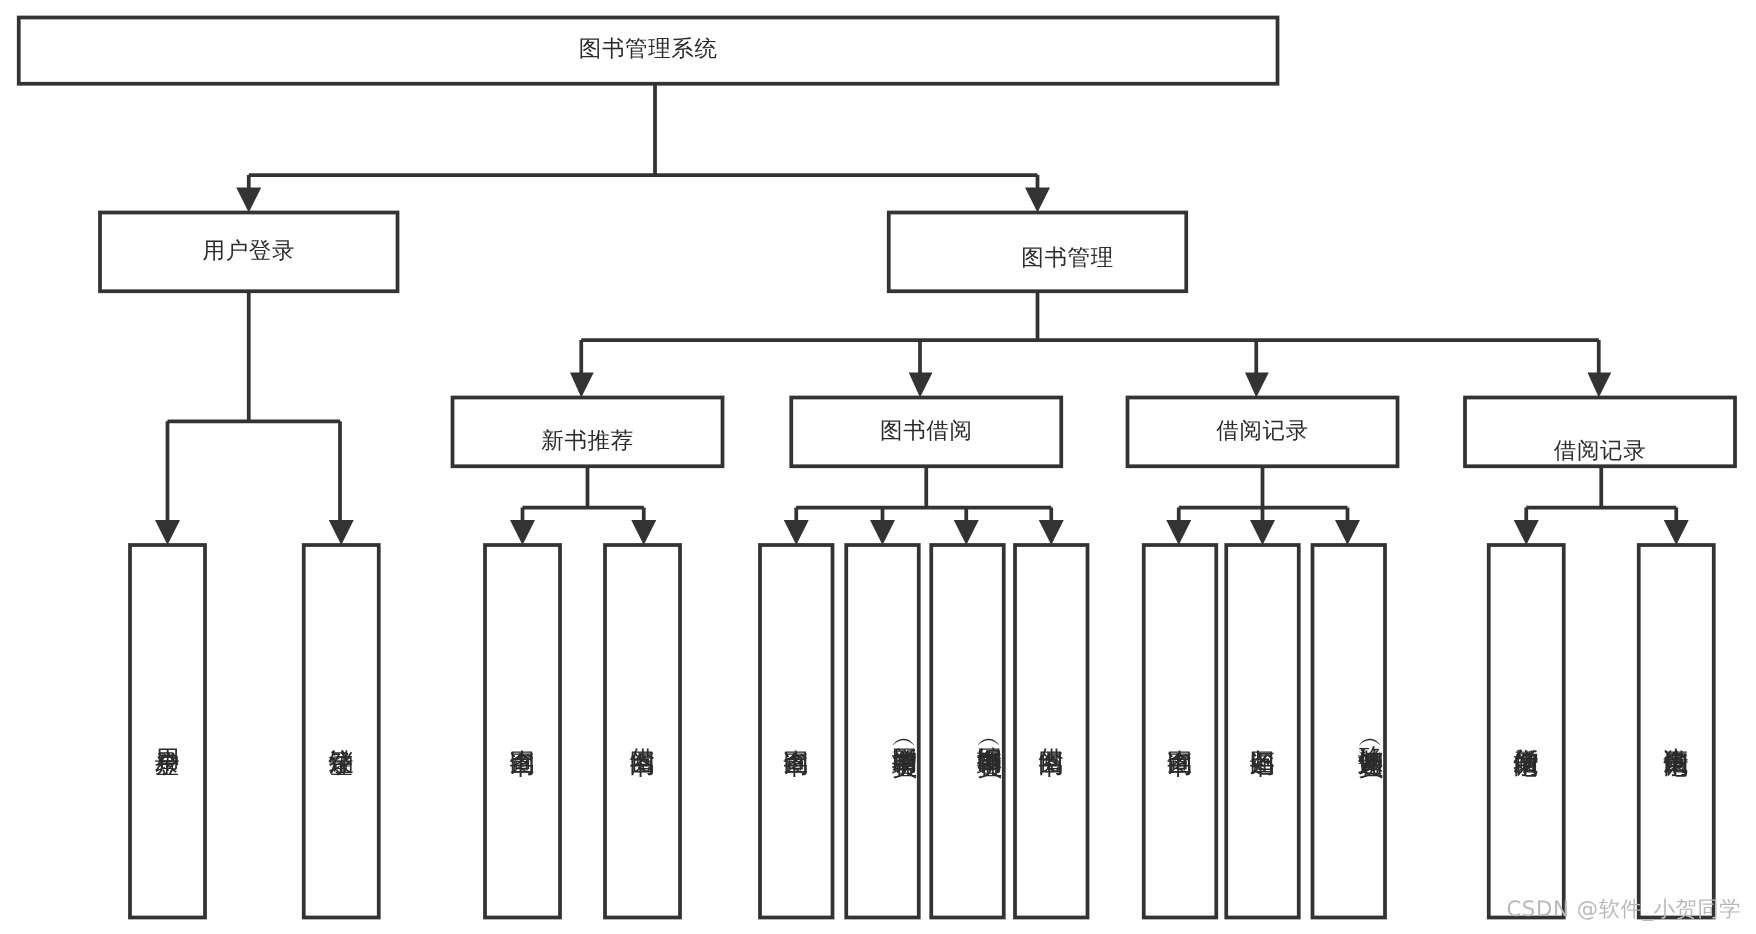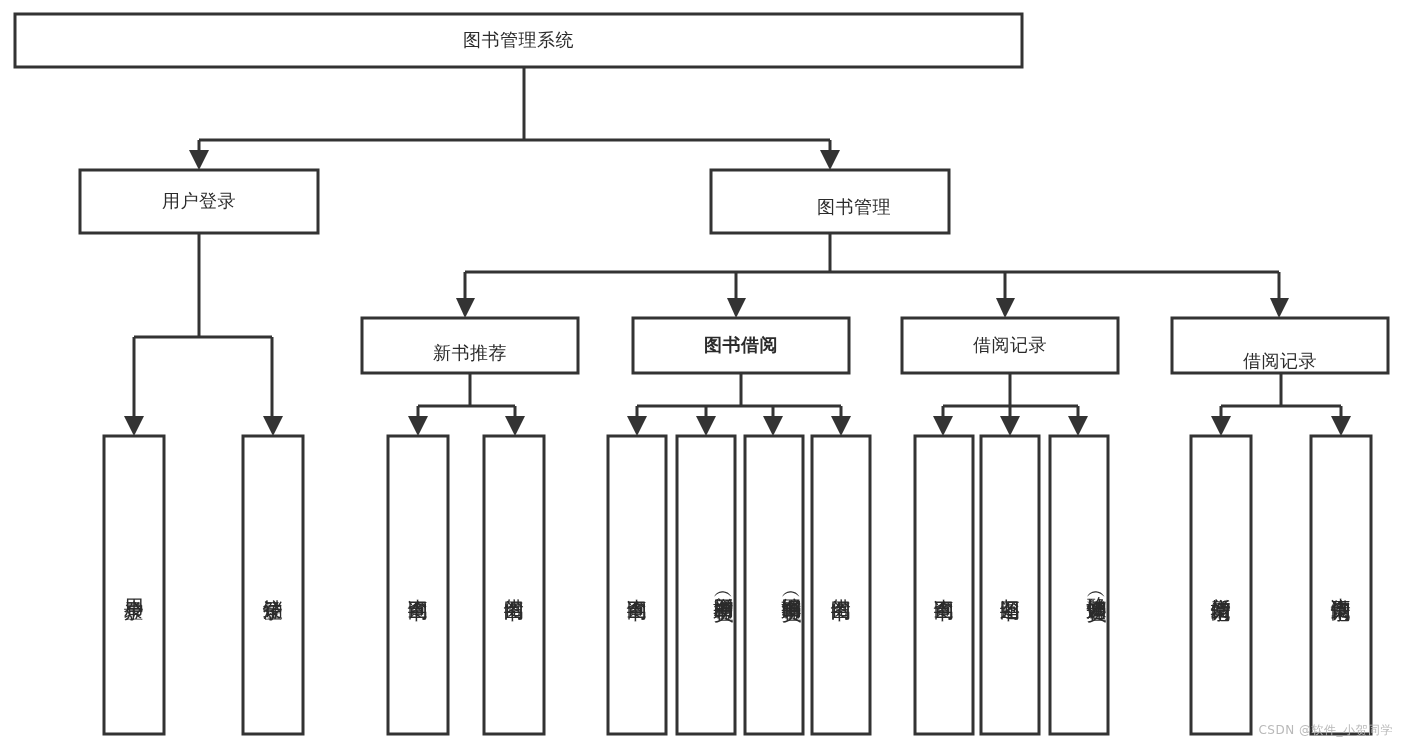--- a/index.html
+++ b/index.html
@@ -58,21 +58,21 @@
     text-orientation: upright;
     font-size: 20px;
     line-height: 1.12;
     letter-spacing: 1px;
   }
   .watermark {
     position: absolute;
     right: 12px;
     bottom: 8px;
     color: #b9b9b9;
-    font-size: 12px;
+    font-size: 17px;
     font-family: "DejaVu Sans", "Liberation Sans", sans-serif;
     letter-spacing: 0.5px;
     white-space: nowrap;
   }
 </style>
 </head>
 <body>
 
 <div id="diagram-root">
 
@@ -166,21 +166,21 @@
       <polygon class="arrow-head" points="1331,416 1351,416 1341,436"></polygon>
     </g>
   </svg>
 
   <div class="node-label" style="left:15px; top:14px; width:1007px; height:53px;">图书管理系统</div>
 
   <div class="node-label" style="left:80px; top:170px; width:238px; height:63px;">用户登录</div>
   <div class="node-label" style="left:711px; top:170px; width:238px; height:75px;margin-left:24px;">图书管理</div>
 
   <div class="node-label" style="left:362px; top:318px; width:216px; height:71px;">新书推荐</div>
-  <div class="node-label" style="left:633px; top:318px; width:216px; height:55px;font-weight:bold;">图书借阅</div>
+  <div class="node-label" style="left:633px; top:318px; width:216px; height:55px;">图书借阅</div>
   <div class="node-label" style="left:902px; top:318px; width:216px; height:55px;">借阅记录</div>
   <div class="node-label" style="left:1172px; top:330px; width:216px; height:63px;">借阅记录</div>
 
   <div class="node-label vertical" style="left:104px; top:436px; width:60px; height:298px;">用户登录</div>
   <div class="node-label vertical" style="left:243px; top:436px; width:60px; height:298px;">注销登录</div>
   <div class="node-label vertical" style="left:388px; top:436px; width:60px; height:298px;">查询图书</div>
   <div class="node-label vertical" style="left:484px; top:436px; width:60px; height:298px;">借阅图书</div>
   <div class="node-label vertical" style="left:608px; top:436px; width:58px; height:298px;">查询图书</div>
   <div class="node-label vertical" style="left:677px; top:440px; width:58px; height:290px; align-items:flex-start;">新增图书（管理员）</div>
   <div class="node-label vertical" style="left:745px; top:440px; width:58px; height:290px; align-items:flex-start;">编辑图书（管理员）</div>

